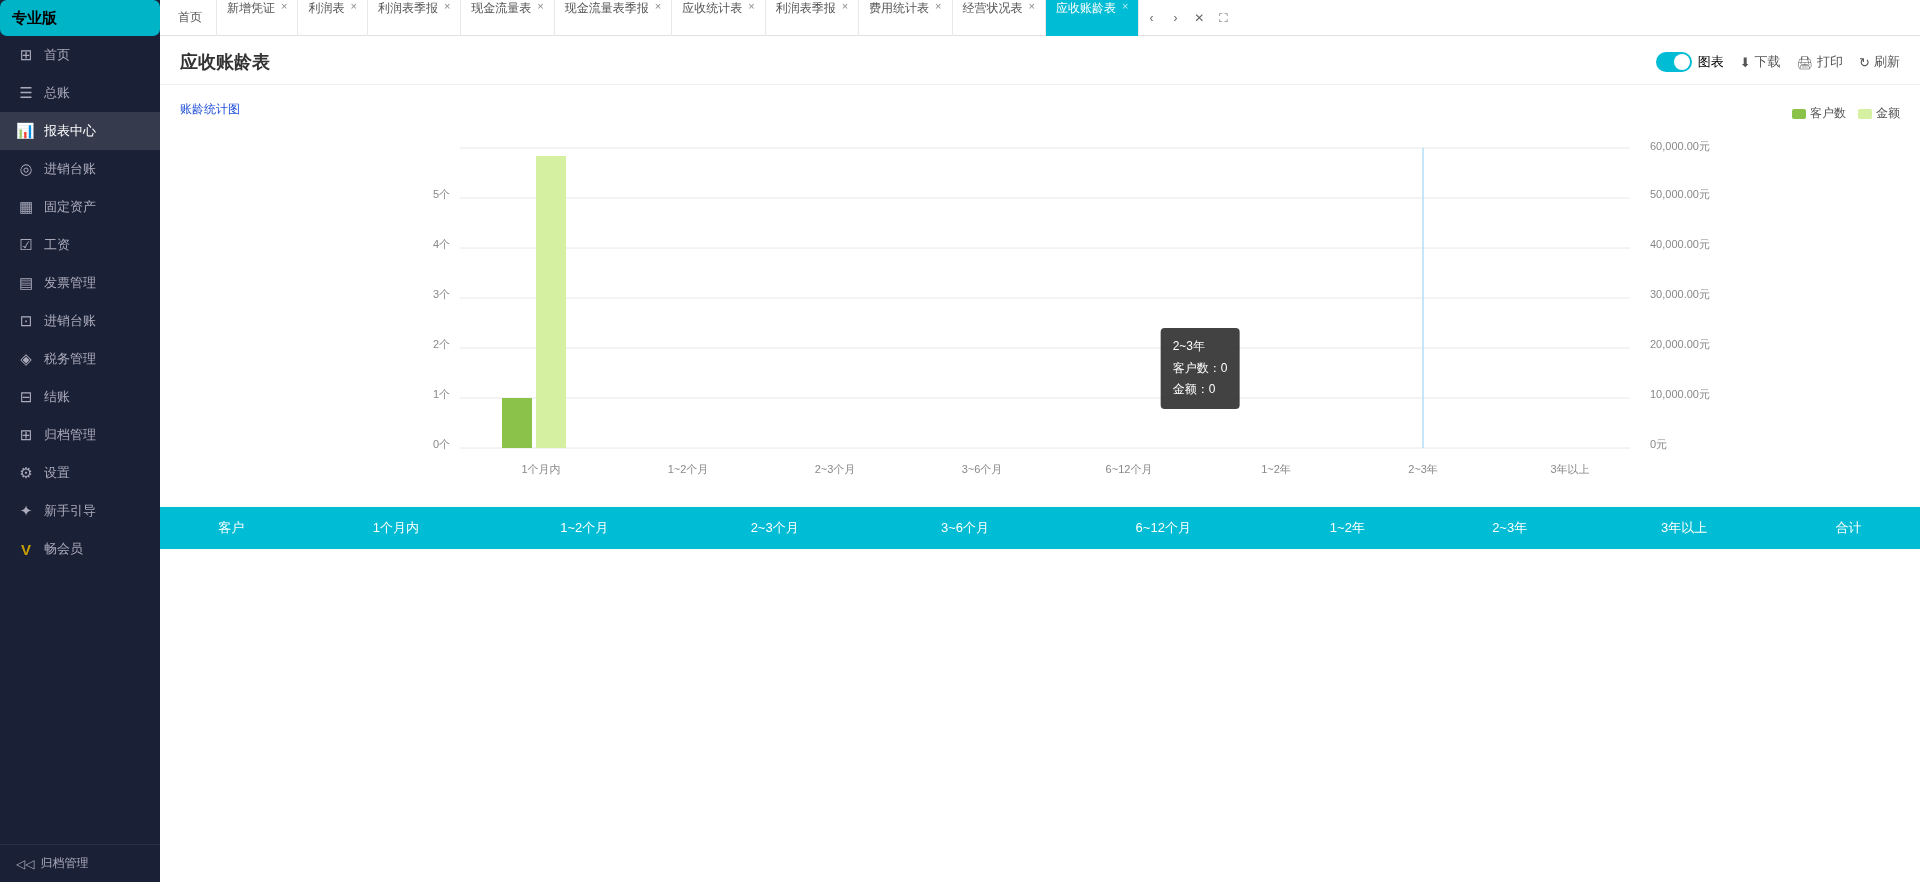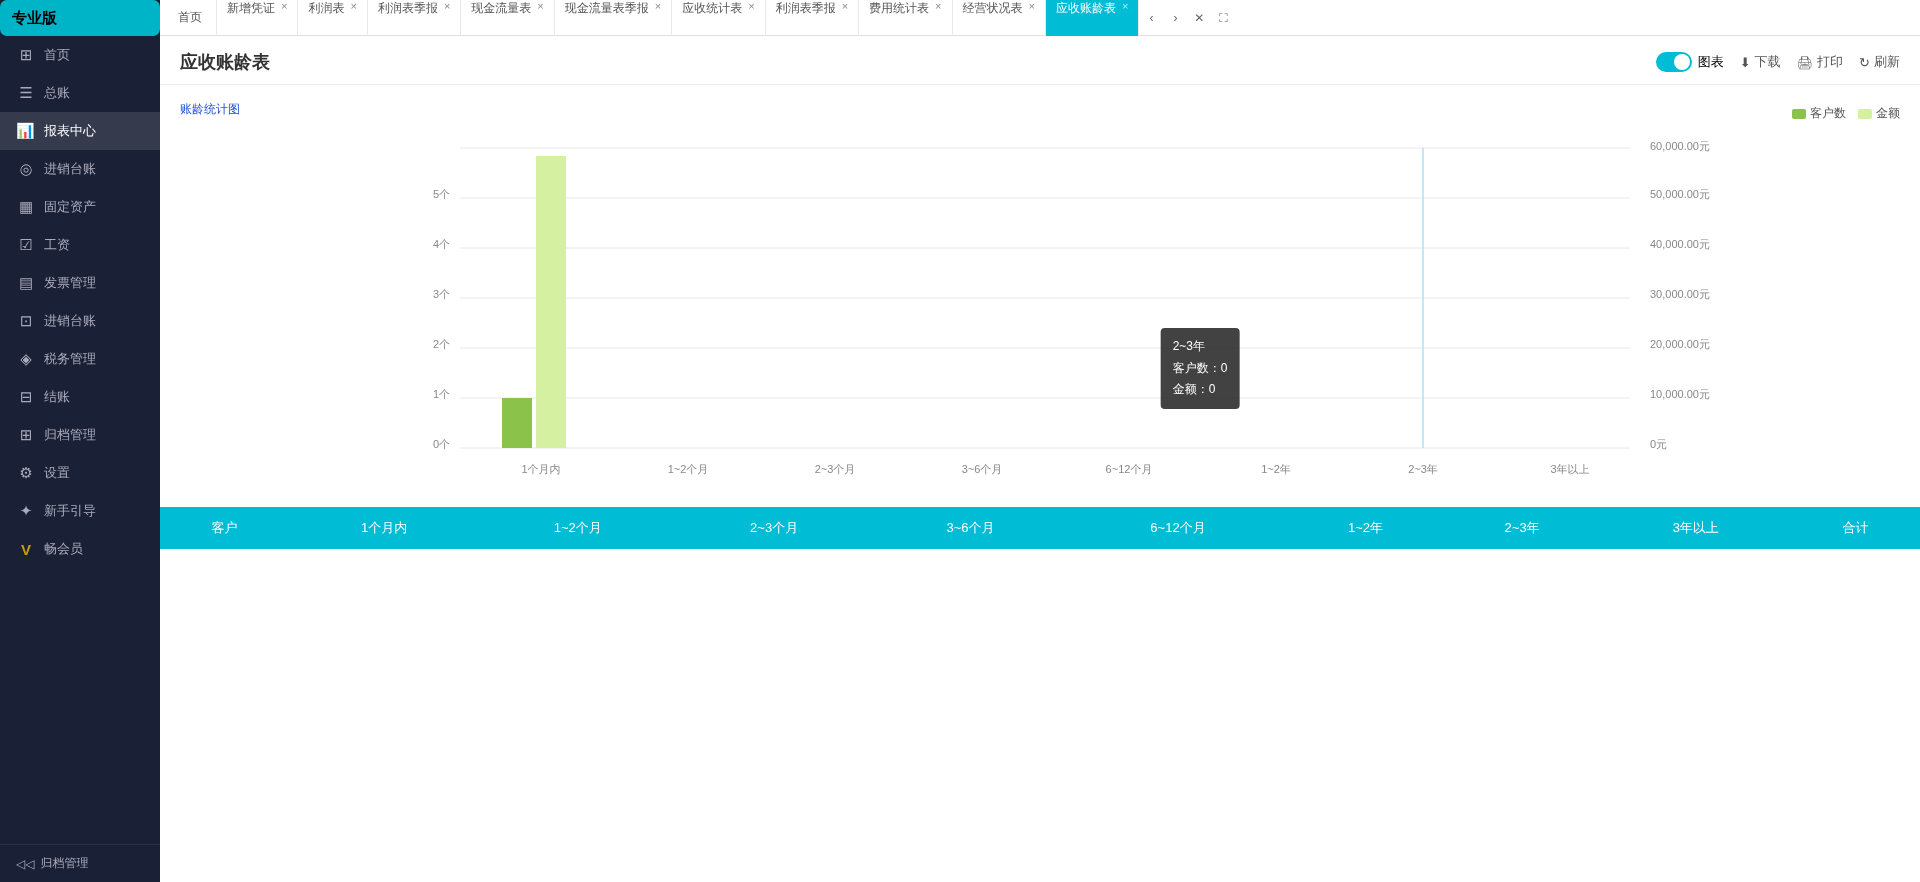--- a/index.html
+++ b/index.html
@@ -228,21 +228,21 @@
     .data-table {
       width: 100%;
       border-collapse: collapse;
       font-size: 13px;
     }
     .data-table thead tr {
       background: #00bcd4;
       color: white;
     }
     .data-table thead th {
-      padding: 12px 8px;
+      padding: 12px 20px;
       text-align: center;
       font-weight: normal;
       border: none;
     }
     .data-table tbody tr {
       border-bottom: 1px solid #f0f0f0;
     }
     .data-table tbody td {
       padding: 10px 8px;
       text-align: center;

